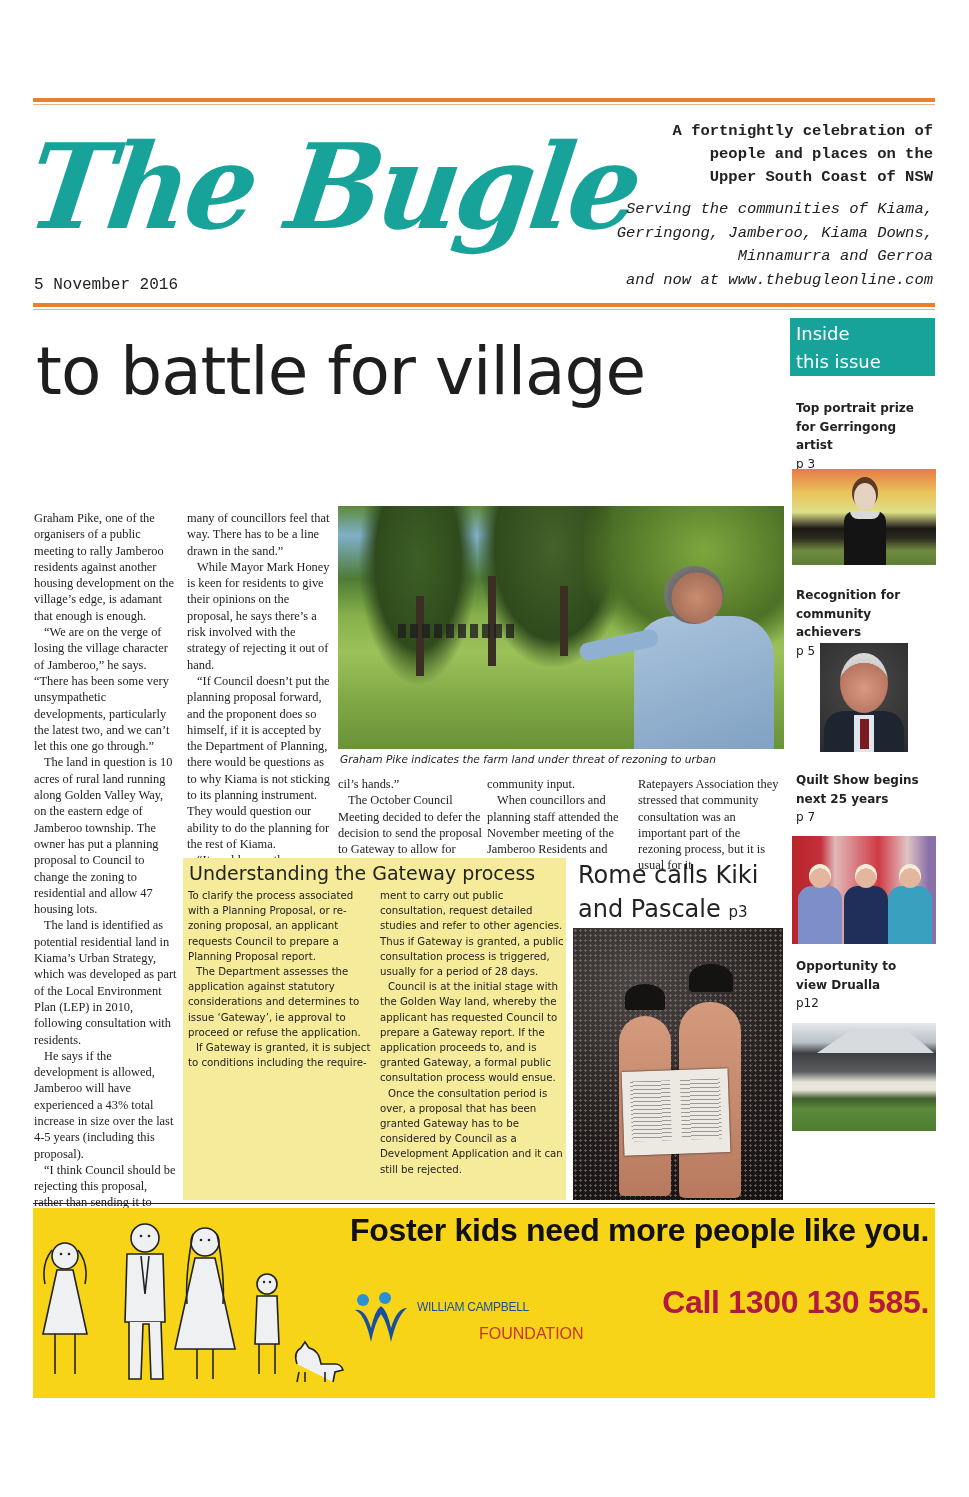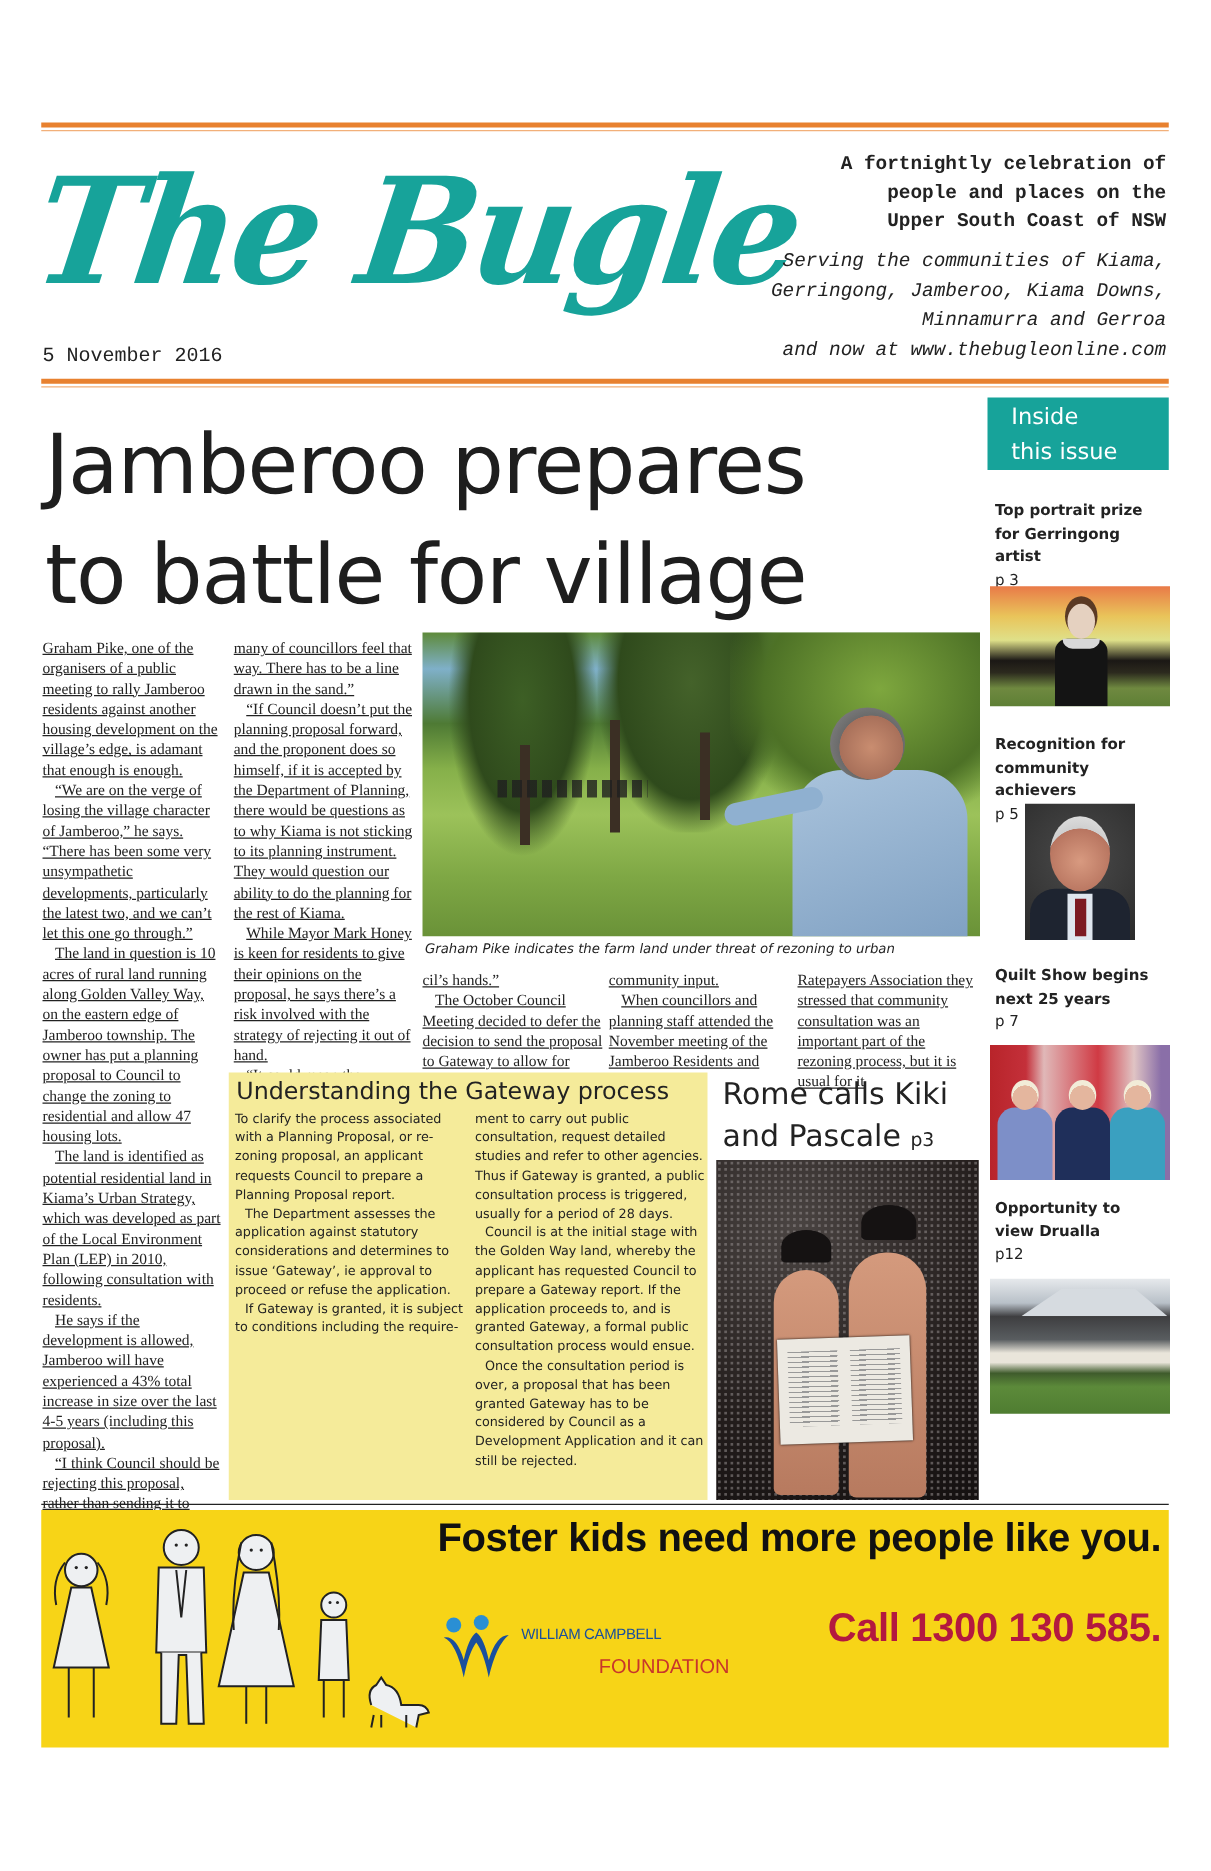--- a/index.html
+++ b/index.html
@@ -15,21 +15,21 @@
   .logo-text { font-family:"DejaVu Serif", serif; font-style:italic; font-weight:bold; font-size:112px; color:#17a39a; letter-spacing:-4px; line-height:1; transform:skewX(-8deg) scaleY(1.05); transform-origin:left top; white-space:nowrap; }
   .date { left:34px; top:276px; font-family:"Liberation Mono", monospace; font-size:16px; color:#222; }
   .tagline { right:36px; top:120px; text-align:right; font-family:"Liberation Mono", monospace; font-weight:bold; font-size:15.5px; line-height:23px; color:#222; }
   .serving { right:36px; top:198px; text-align:right; font-family:"Liberation Mono", monospace; font-style:italic; font-size:15.5px; line-height:23.5px; color:#222; }
 
   
   .headline { left:36px; top:328px; width:740px; font-family:"DejaVu Sans", sans-serif; font-weight:normal; font-size:66px; line-height:88px; letter-spacing:-1px; color:#1e1e1e; }
 
   
   .col { font-family:"Liberation Serif", serif; font-size:12.4px; line-height:16.3px; color:#222; }
-  .col p { margin:0; text-indent:0;text-decoration:underline; }
+  .col p { margin:0; text-indent:0; }
   .col p + p { text-indent:10px; }
   .col1 { left:34px; top:510px; width:144px; }
   .col2 { left:187px; top:510px; width:146px; }
 
   
   .photo-main { left:338px; top:506px; width:446px; height:243px; overflow:hidden;
     background:linear-gradient(180deg,#5e8a3a 0%,#7fb0c9 12%,#4e7a34 30%,#86b04a 45%,#9cc25a 60%,#7fa845 80%,#6a9238 100%); }
   .photo-main .tree1 { position:absolute; left:20px; top:0; width:120px; height:180px; background:radial-gradient(ellipse at 50% 30%, #3d5f25 0%, #2f4a1c 50%, transparent 70%); }
   .photo-main .tree2 { position:absolute; left:140px; top:0; width:150px; height:160px; background:radial-gradient(ellipse at 50% 25%, #44622a 0%, #2f4a1c 55%, transparent 72%); }
   .photo-main .trunk { position:absolute; width:8px; background:#3b2f24; }
@@ -61,21 +61,21 @@
     background:radial-gradient(circle at 30% 20%, #4a4442 0%, #231d1c 60%, #141010 100%); }
   .rome-photo .sparkle { position:absolute; inset:0; background:radial-gradient(#8a8484 1px, transparent 1.2px) 0 0/5px 5px; opacity:.6; }
   .rome-photo .person { position:absolute; border-radius:30px 30px 6px 6px; background:linear-gradient(180deg,#d49a7d,#b77a5f); }
   .rome-photo .hat { position:absolute; border-radius:50% 50% 10% 10%; background:#151212; }
   .rome-photo .paper { position:absolute; left:50px; top:142px; width:106px; height:84px; background:#ece9e2; transform:rotate(-2deg); box-shadow:0 0 2px #000; }
   .rome-photo .paper::before { content:""; position:absolute; left:8px; top:10px; width:40px; height:60px; background:repeating-linear-gradient(180deg,#999 0 1px,transparent 1px 4px); }
   .rome-photo .paper::after { content:""; position:absolute; right:8px; top:10px; width:40px; height:60px; background:repeating-linear-gradient(180deg,#999 0 1px,transparent 1px 4px); }
 
   
   .inside { left:790px; top:318px; width:145px; height:58px; background:#17a39a; }
-  .inside span { display:block; padding:3px 6px 0 19px; font-family:"DejaVu Sans", sans-serif; font-size:18px; line-height:25px; color:#ffffff; }
+  .inside span { display:block; padding:3px 6px 0 6px; font-family:"DejaVu Sans", sans-serif; font-size:18px; line-height:25px; color:#ffffff; }
   .side-item { left:796px; width:140px; font-family:"DejaVu Sans", sans-serif; font-weight:bold; font-size:12px; line-height:18.5px; color:#222; }
   .side-item .page { font-weight:normal; }
   .thumb { position:absolute; overflow:hidden; }
   .t-portrait { left:792px; top:469px; width:144px; height:96px; background:linear-gradient(180deg,#e97a48 0%,#e9c45a 25%,#dfe089 45%,#1b1815 62%,#2c2a1e 72%,#6f8940 85%,#5e7f35 100%); }
   .t-portrait .fig { position:absolute; left:52px; top:14px; width:40px; height:82px; }
   .t-portrait .fig .face { position:absolute; left:10px; top:0; width:22px; height:28px; border-radius:50%; background:#e5d1c0; box-shadow:0 -4px 0 2px #5b3a24; }
   .t-portrait .fig .dress { position:absolute; left:0; top:28px; width:42px; height:54px; border-radius:10px 10px 0 0; background:#141414; }
   .t-portrait .fig .collar { position:absolute; left:6px; top:28px; width:30px; height:8px; border-radius:0 0 12px 12px; background:#d8d8d8; }
   .t-mayor { left:820px; top:643px; width:88px; height:109px; background:radial-gradient(circle at 50% 40%, #4a4a4a 0%, #2a2a2a 100%); }
   .t-mayor .face { position:absolute; left:20px; top:10px; width:48px; height:60px; border-radius:50%; background:radial-gradient(circle at 50% 60%, #d89a80 0%, #b87560 60%, #cfcfcf 61%, #e6e6e6 100%); }
@@ -117,37 +117,36 @@
   <div>Upper South Coast of NSW</div>
 </div>
 <div class="abs serving">
   <div>Serving the communities of Kiama,</div>
   <div>Gerringong, Jamberoo, Kiama Downs,</div>
   <div>Minnamurra and Gerroa</div>
   <div>and now at www.thebugleonline.com</div>
 </div>
 
 <h1 class="abs headline" style="margin:0">
-  <div>Jamberoo prepares</div>
   <div>to battle for village</div>
 </h1>
 
 <div class="abs col col1">
   <p>Graham Pike, one of the organisers of a public meeting to rally Jamberoo residents against another housing development on the village’s edge, is adamant that enough is enough.</p>
   <p>“We are on the verge of losing the village character of Jamberoo,” he says. “There has been some very unsympathetic developments, particularly the latest two, and we can’t let this one go through.”</p>
   <p>The land in question is 10 acres of rural land running along Golden Valley Way, on the eastern edge of Jamberoo township. The owner has put a planning proposal to Council to change the zoning to residential and allow 47 housing lots.</p>
   <p>The land is identified as potential residential land in Kiama’s Urban Strategy, which was developed as part of the Local Environment Plan (LEP) in 2010, following consultation with residents.</p>
   <p>He says if the development is allowed, Jamberoo will have experienced a 43% total increase in size over the last 4-5 years (including this proposal).</p>
   <p>“I think Council should be rejecting this proposal, rather than sending it to Gateway [see box for explanation of the process],” says Graham. “I get the feeling</p>
 </div>
 
 <div class="abs col col2">
   <p>many of councillors feel that way. There has to be a line drawn in the sand.”</p>
+  <p>While Mayor Mark Honey is keen for residents to give their opinions on the proposal, he says there’s a risk involved with the strategy of rejecting it out of hand.</p>
   <p>“If Council doesn’t put the planning proposal forward, and the proponent does so himself, if it is accepted by the Department of Planning, there would be questions as to why Kiama is not sticking to its planning instrument. They would question our ability to do the planning for the rest of Kiama.</p>
-  <p>While Mayor Mark Honey is keen for residents to give their opinions on the proposal, he says there’s a risk involved with the strategy of rejecting it out of hand.</p>
   <p>“It could mean the decision is taken out of Coun-</p>
 </div>
 
 <div class="abs photo-main">
   <div class="tree1"></div>
   <div class="tree2"></div>
   <div class="foliage-r"></div>
   <div class="trunk" style="left:78px;top:90px;height:80px"></div>
   <div class="trunk" style="left:150px;top:70px;height:90px"></div>
   <div class="trunk" style="left:222px;top:80px;height:70px"></div>

